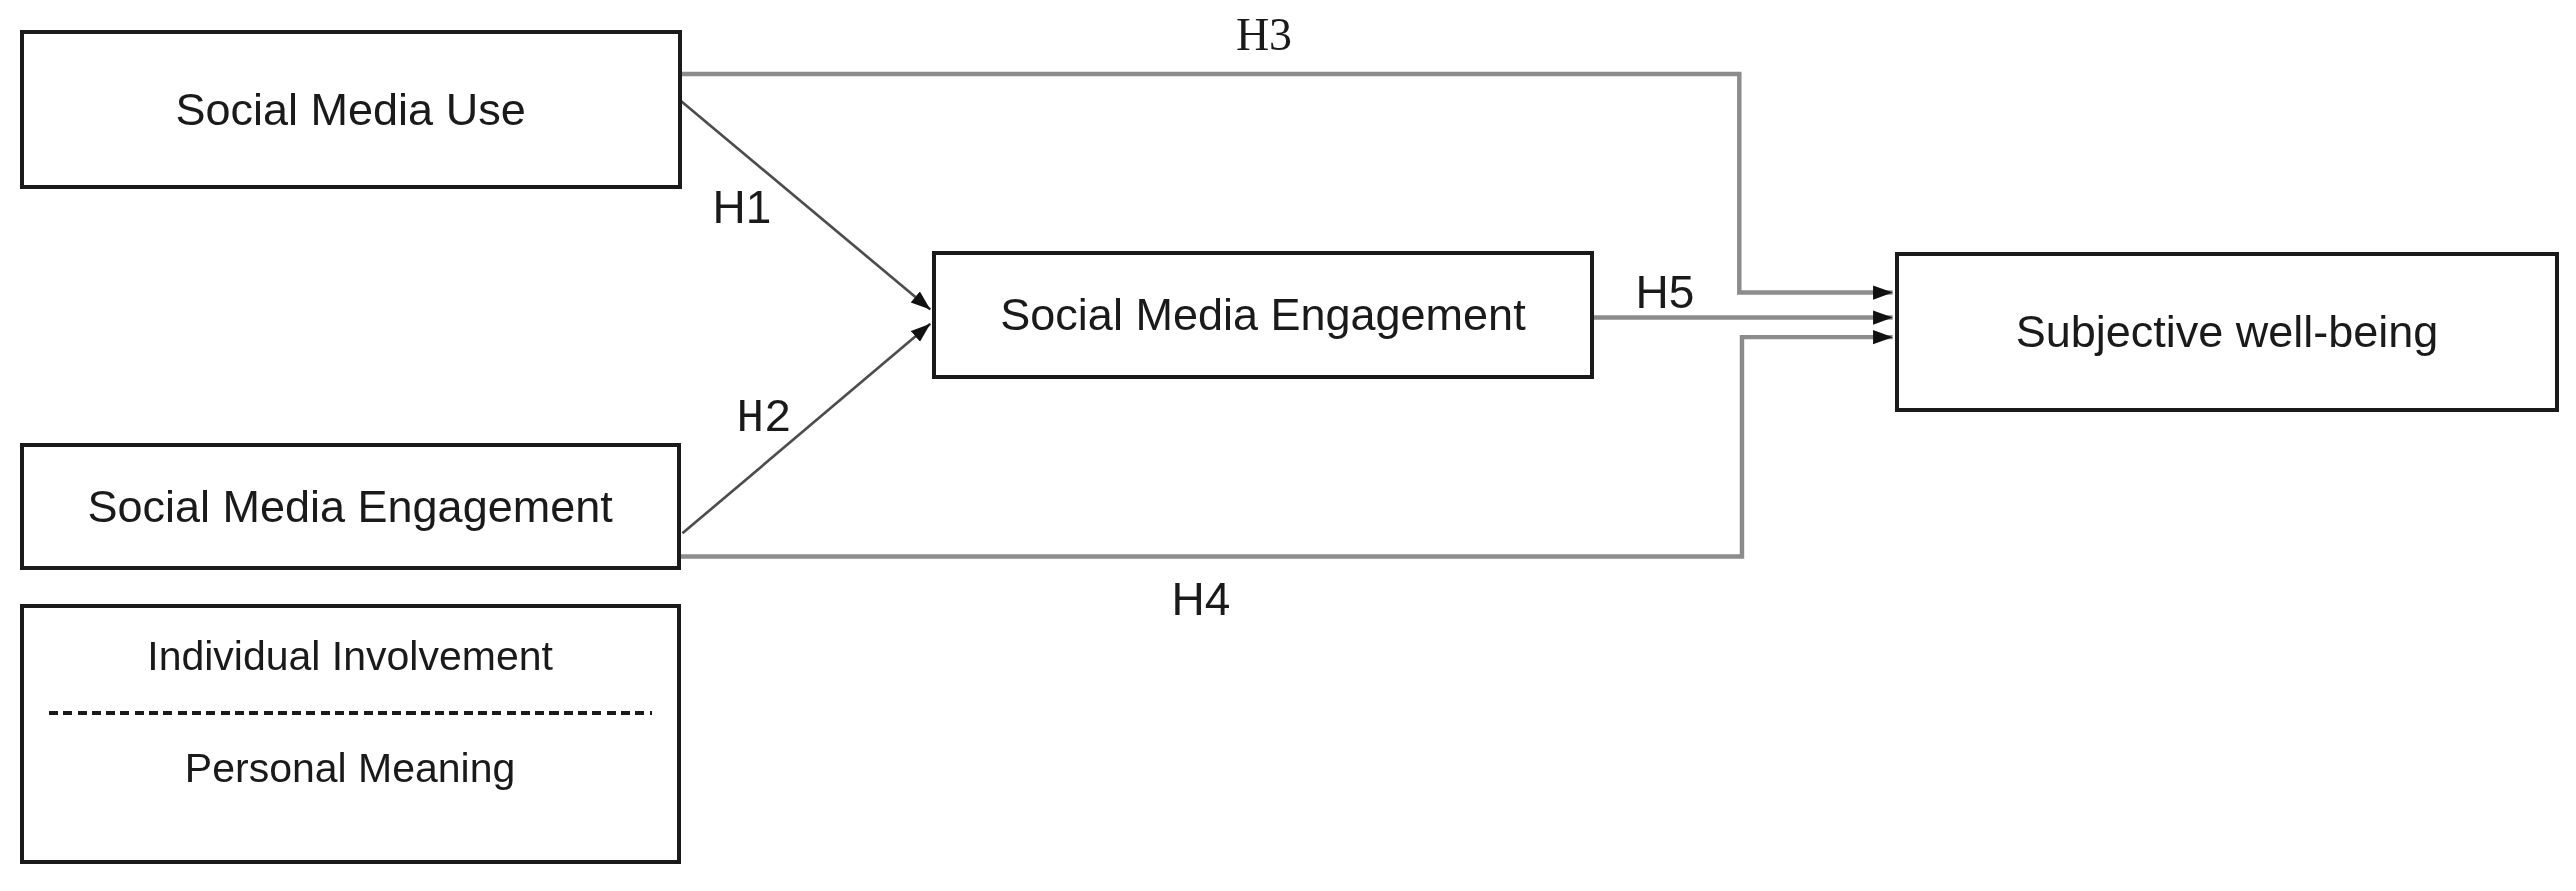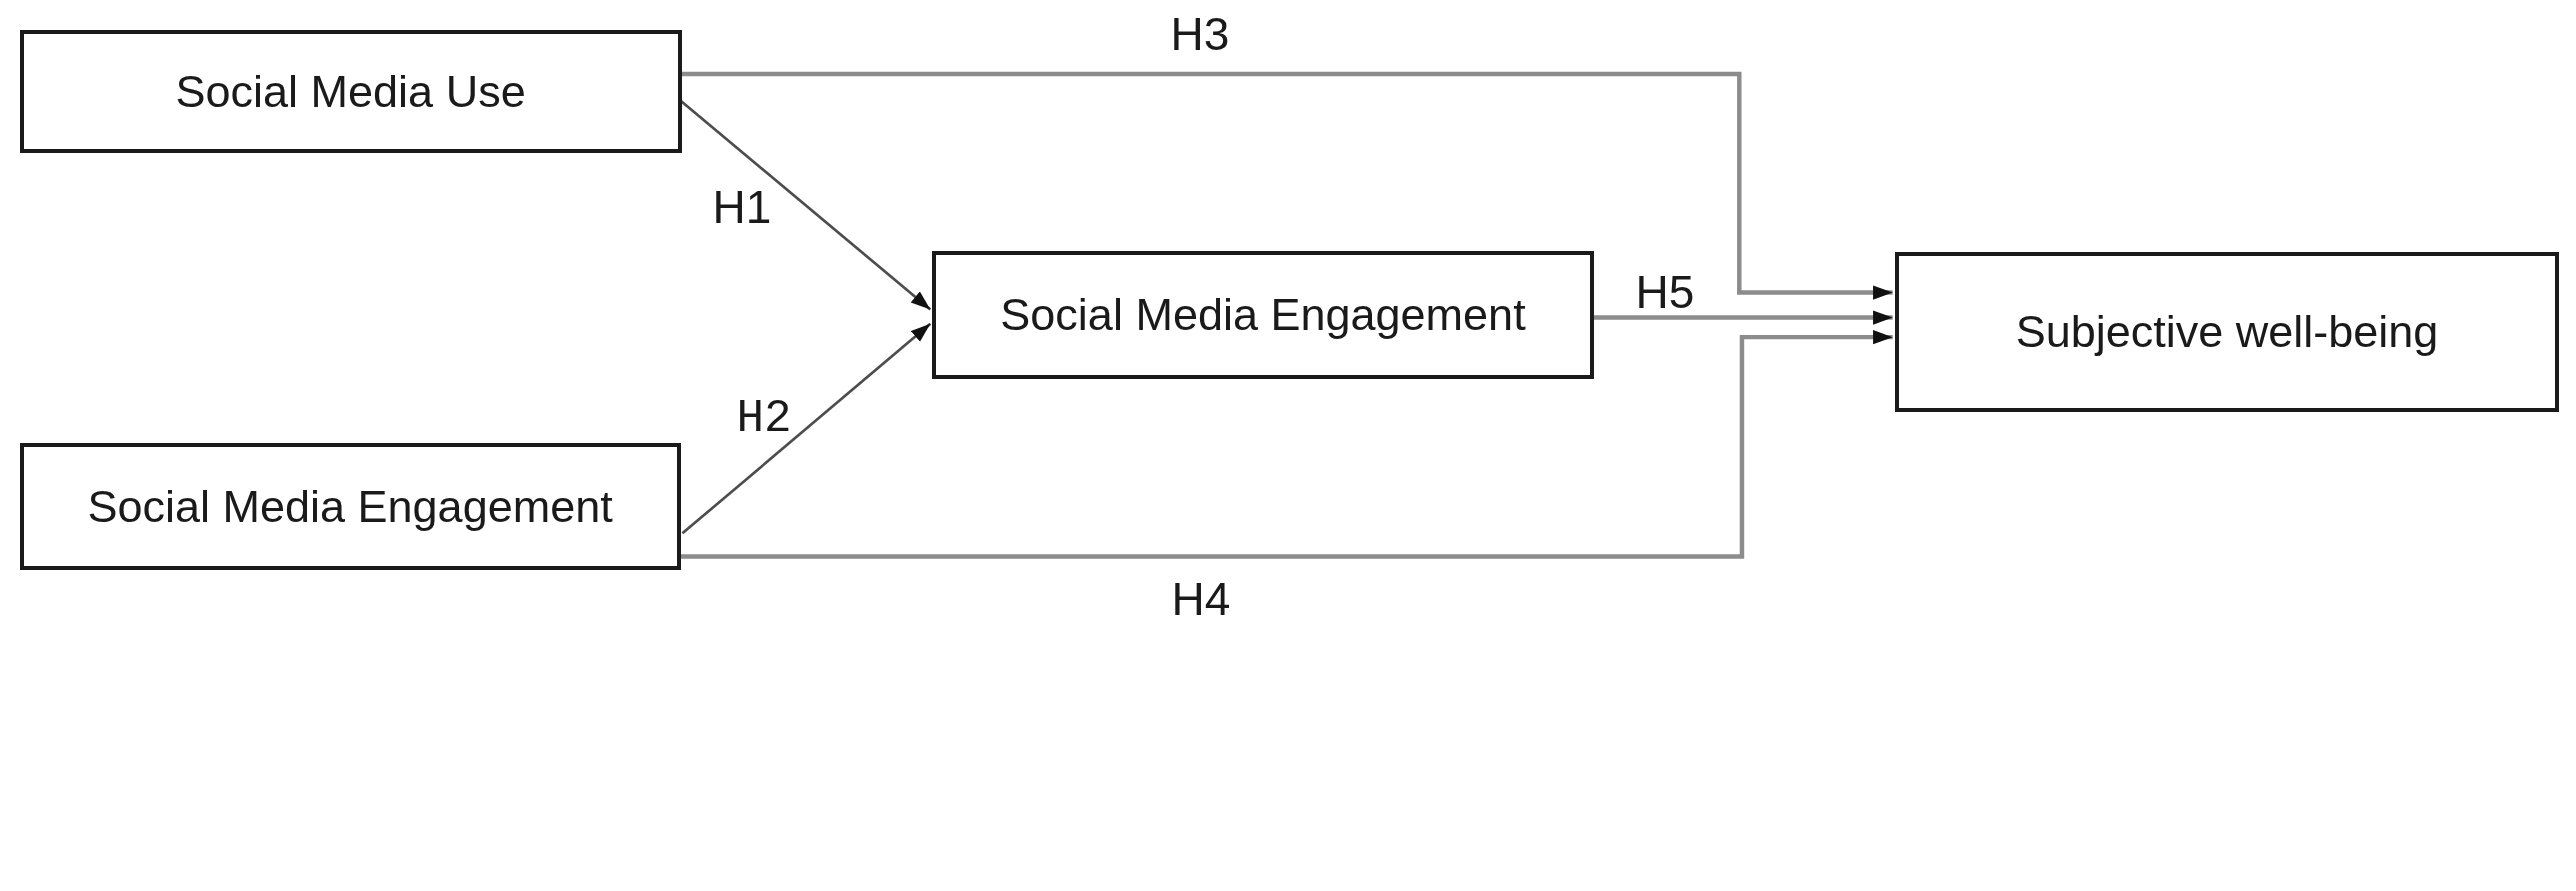--- a/index.html
+++ b/index.html
@@ -25,21 +25,21 @@
   .node{
     position:absolute;
     background:var(--background);
     border:4.5px solid var(--box-border);
     display:flex;align-items:center;justify-content:center;
     text-align:center;
     font-size:45px;
     line-height:1.1;
     color:var(--text);
   }
-  .node-smu{left:19.6px;top:30px;width:662px;height:123px;text-align:center;}
+  .node-smu{left:19.6px;top:30px;width:662px;height:159px;text-align:center;}
   .node-sme{left:19.6px;top:443px;width:661px;height:127px;}
   .node-sma{left:932px;top:251px;width:662px;height:128px;}
   .node-swb{left:1895px;top:252px;width:664px;height:160px;}
   .node-dims{left:19.6px;top:604px;width:661px;height:260px;display:block;}
   .dim-line{
     position:absolute;left:0;width:100%;height:98px;
     display:flex;align-items:center;justify-content:center;
     font-size:41px;
   }
   .dim-line1{top:0;}
@@ -50,21 +50,21 @@
   }
   .hlabel{
     position:absolute;
     transform:translate(-50%,-50%);
     font-size:46px;
     white-space:nowrap;
     color:var(--text);
   }
   .hlabel-h1{left:742px;top:207px;}
   .hlabel-h2{left:764px;top:419px;font-family:Liberation Mono, monospace;}
-  .hlabel-h3{left:1200px;top:34px;}
+  .hlabel-h3{left:1264px;top:34px;font-family:Liberation Serif, serif;}
   .hlabel-h4{left:1201px;top:599px;}
   .hlabel-h5{left:1665px;top:292px;}
 </style>
 </head>
 <body>
 
 <div class="canvas">
 
   <svg class="lines" viewBox="0 0 2888 999" xmlns="http://www.w3.org/2000/svg">
     <defs>
@@ -80,20 +80,25 @@
   </svg>
 
   <div class="node node-smu">
     <span>Social Media Use</span>
   </div>
 
   <div class="node node-sme">
     <span>Social Media Engagement</span>
   </div>
 
+  <div class="node node-dims">
+    <div class="dim-line dim-line1">Individual Involvement</div>
+    <div class="dim-dash"></div>
+    <div class="dim-line dim-line2">Personal Meaning</div>
+  </div>
 
   <div class="node node-sma">
     <span>Social Media Engagement</span>
   </div>
 
   <div class="node node-swb">
     <span>Subjective well-being</span>
   </div>
 
   <div class="hlabel hlabel-h1">H1</div>

